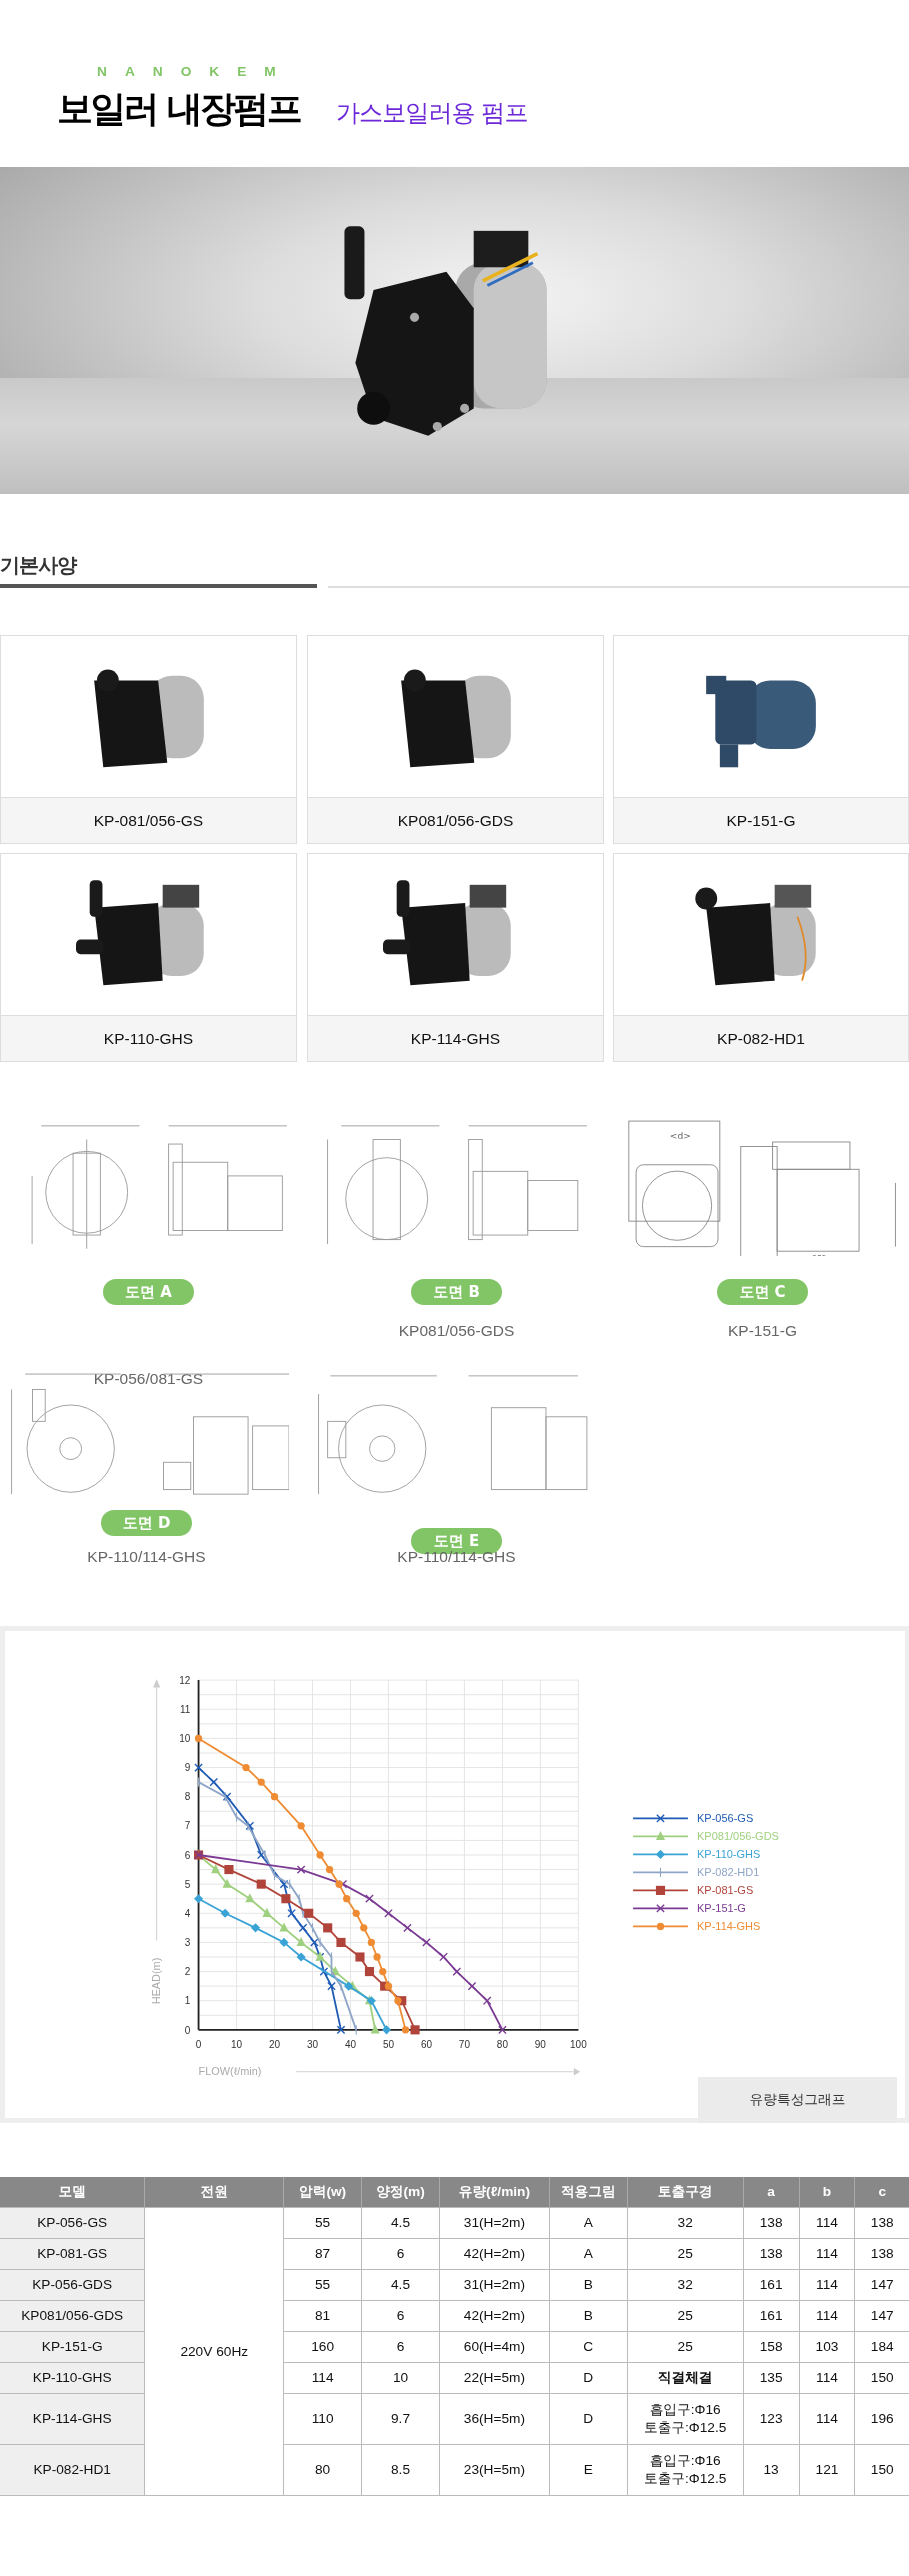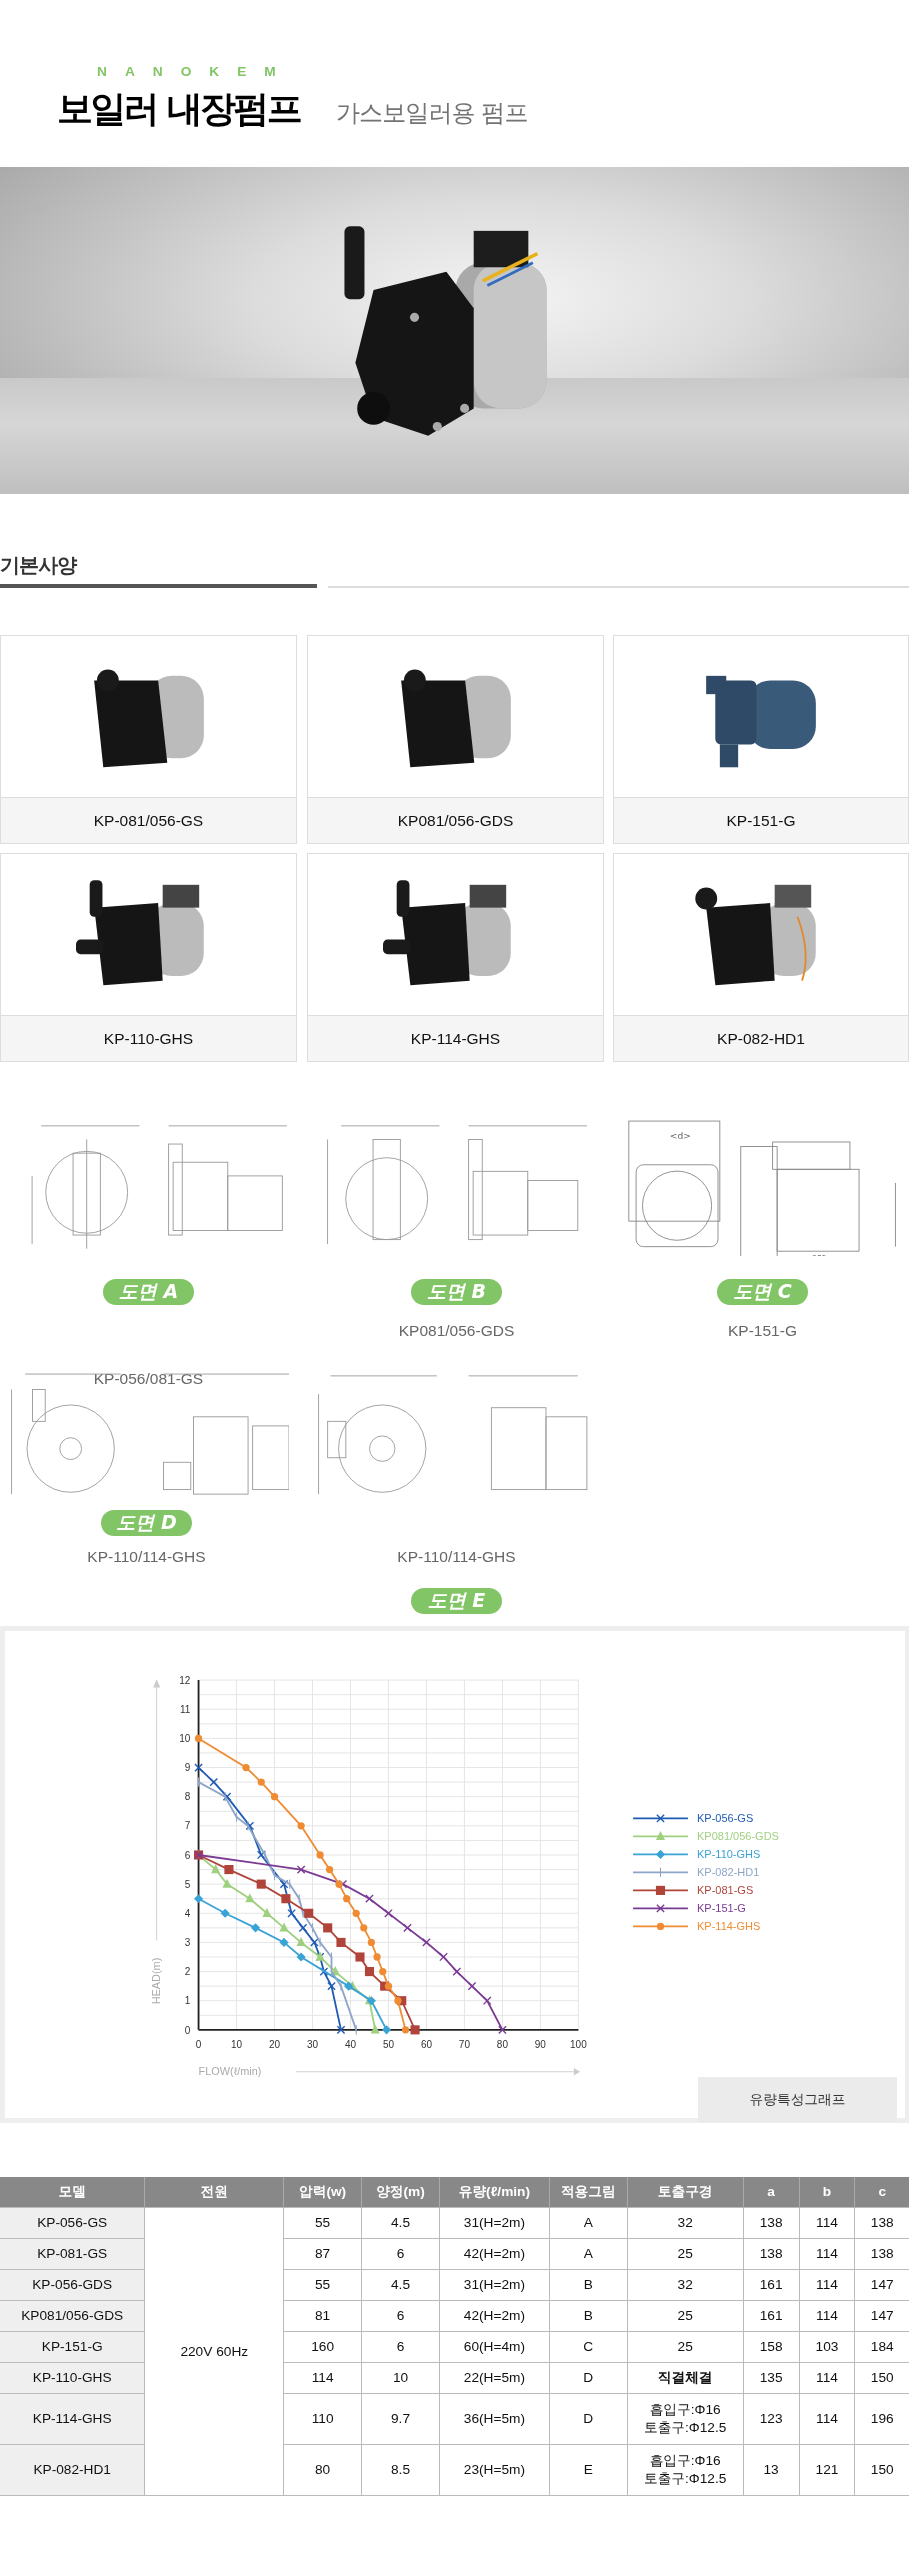--- a/index.html
+++ b/index.html
@@ -2,21 +2,21 @@
 <html style="font-size:14.6px"><head>
 <meta charset="utf-8">
 <style>
   * { box-sizing: border-box; margin: 0; padding: 0; }
   html, body { width: 909px; background: #fff; }
   body { font-family: "DejaVu Sans", "Liberation Sans", sans-serif; color: #222; position: relative; height: 2576px; overflow: hidden; }
 
   
   .brand { position: absolute; left: 97px; top: 64px; font-family: "Liberation Sans", sans-serif; font-weight: bold; font-size: 13.7px; letter-spacing: 18px; color: #82c566; }
   .title-main { position: absolute; left: 57px; top: 85px; font-size: 36px; font-weight: bold; color: #000000; letter-spacing: -2.7px; font-family: "DejaVu Sans", sans-serif; }
-  .title-sub { position: absolute; left: 336px; top: 97px; font-size: 24px; color: #737373; letter-spacing: -0.9px; font-family: "DejaVu Sans", sans-serif; }
+  .title-sub { position: absolute; left: 336px; top: 97px; font-size: 24px; color: #6d28d9; letter-spacing: -0.9px; font-family: "DejaVu Sans", sans-serif; }
 
   
   .hero { position: absolute; left: 0; top: 167px; width: 909px; height: 327px; overflow: hidden;
     background:
       radial-gradient(ellipse at 55% 40%, #f4f4f4 0%, #dcdcdc 35%, #b9b9b9 70%, #9a9a9a 100%); }
   .hero .floor { position: absolute; left: 0; right: 0; top: 211px; bottom: 0;
     background: linear-gradient(180deg, #c9c9c9 0%, #d6d6d6 40%, #bfbfbf 100%); }
   .hero svg { position: absolute; left: 337px; top: 32px; }
 
   
@@ -25,21 +25,21 @@
   .sec-line-light { position: absolute; left: 328px; top: 586px; width: 581px; height: 1.8px; background: #ddd; }
 
   
   .card { position: absolute; width: 297px; height: 209px; border: 0.9px solid #ddd; background: #fff; text-align: right; }
   .card .img { position: absolute; left: 0; right: 0; top: 0; height: 162px; display: flex; align-items: center; justify-content: center; }
   .card .lbl { position: absolute; left: 0; right: 0; bottom: 0; height: 46px; background: #f5f5f5; border-top: 0.9px solid #ddd; display: flex; align-items: center; justify-content: center; font-size: 15.5px; color: #111; font-family: "Liberation Sans", sans-serif; }
 
   
   .drawing { position: absolute; }
   .drawing svg { display: block; }
-  .pill { position: absolute; width: 91px; height: 26.4px; border-radius: 13.7px; background: #82c566; color: #fff; font-size: 19px; font-weight: bold; display: flex; align-items: center; justify-content: center; font-style: italic; }
+  .pill { position: absolute; width: 91px; height: 26.4px; border-radius: 13.7px; background: #82c566; color: #fff; font-size: 15px; font-weight: bold; display: flex; align-items: center; justify-content: center; }
   .dlabel { position: absolute; width: 219px; text-align: center; font-size: 15.5px; color: #666; font-family: "Liberation Sans", sans-serif; }
 
   
   .chart-frame { position: absolute; left: 0; top: 1626px; width: 909px; height: 497px; background: #eee; padding: 4.6px; }
   .chart-inner { position: absolute; left: 4.6px; top: 4.6px; width: 900px; height: 487px; background: #fff; }
   .chart-caption { position: absolute; right: 12px; top: 2077px; width: 199px; height: 46px; background: #ebebeb; display: flex; align-items: center; justify-content: center; font-size: 13.7px; color: #333; }
   .legend { position: absolute; left: 633px; top: 1809px; }
   .legend-item { display: flex; align-items: center; height: 18px; font-size: 11px; font-family: "Liberation Sans", sans-serif; }
   .legend-item svg { margin-right: 9px; }
 
@@ -228,21 +228,21 @@
         <circle cx="75" cy="85" r="48"></circle>
         <circle cx="75" cy="85" r="14"></circle>
         <rect x="15" y="55" width="20" height="40"></rect>
         <line x1="5" y1="25" x2="5" y2="135"></line>
         <line x1="170" y1="5" x2="290" y2="5"></line>
         <rect x="195" y="40" width="60" height="90"></rect>
         <rect x="255" y="50" width="45" height="80"></rect>
       </g>
     </svg>
 </div>
-<div class="pill" style="left:411px;top:1588px;">도면 E</div>
+<div class="pill" style="left:411px;top:1528px;">도면 E</div>
 <div class="dlabel" style="left:347px;top:1548px;">KP-110/114-GHS</div>
 
 <div class="chart-frame">
   <div class="chart-inner"></div>
 </div>
 <svg id="chart-svg" style="position:absolute;left:0;top:0;" width="909" height="2576" viewBox="0 0 998 2827">
     <line x1="218" x2="635" y1="2228" y2="2228" stroke="#e2e2e2" stroke-width="1"></line>
     <line x1="218" x2="635" y1="2212" y2="2212" stroke="#e2e2e2" stroke-width="1"></line>
     <line x1="218" x2="635" y1="2196" y2="2196" stroke="#e2e2e2" stroke-width="1"></line>
     <line x1="218" x2="635" y1="2180" y2="2180" stroke="#e2e2e2" stroke-width="1"></line>

